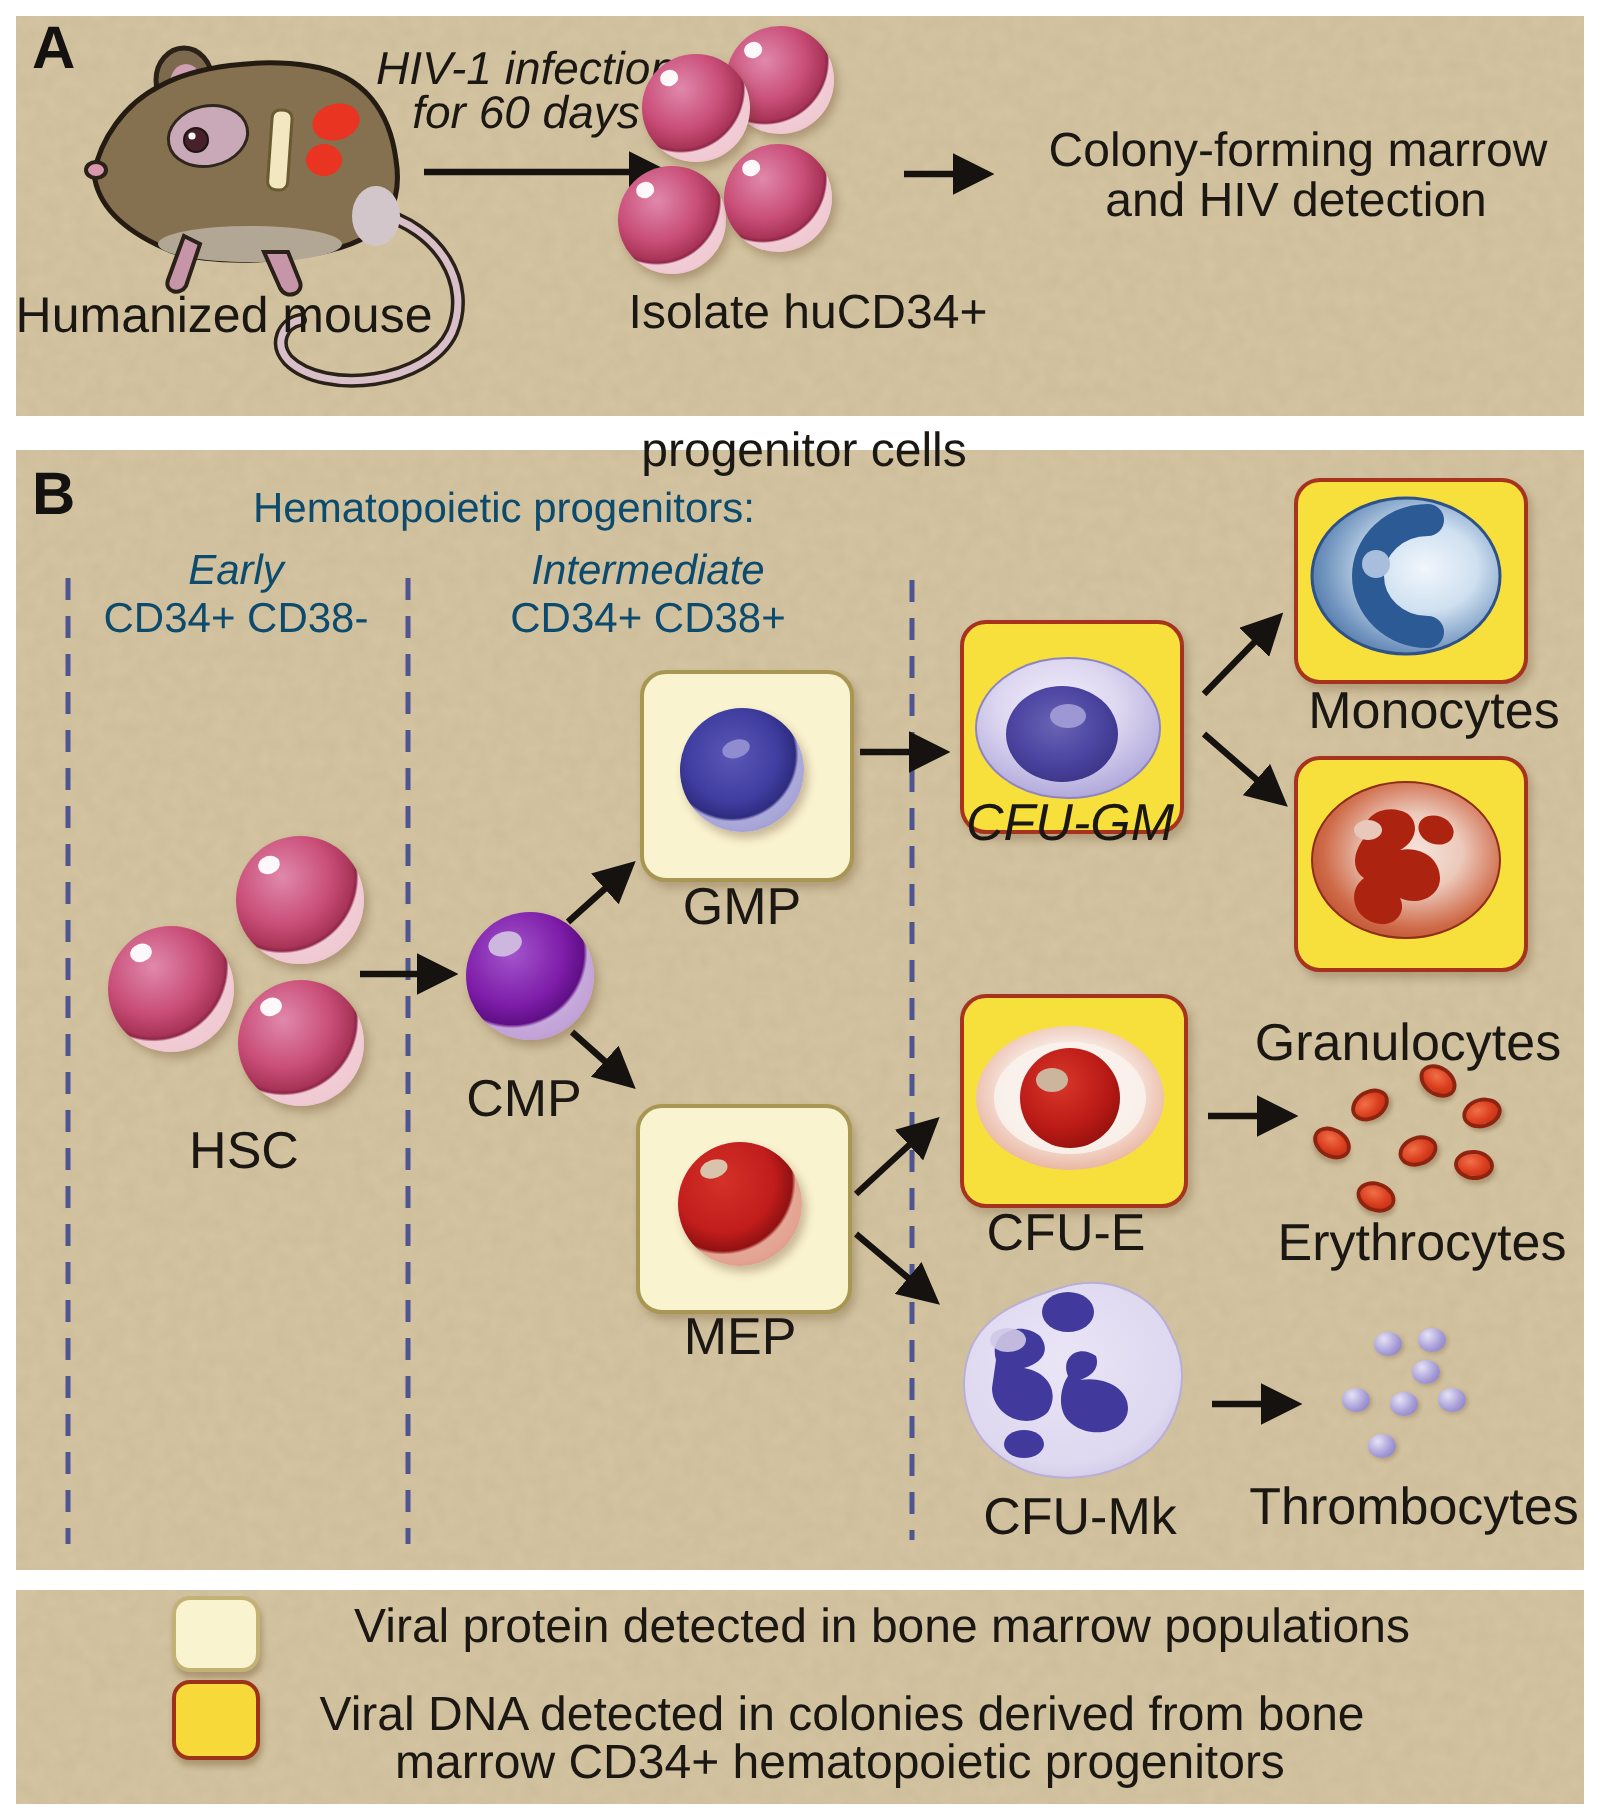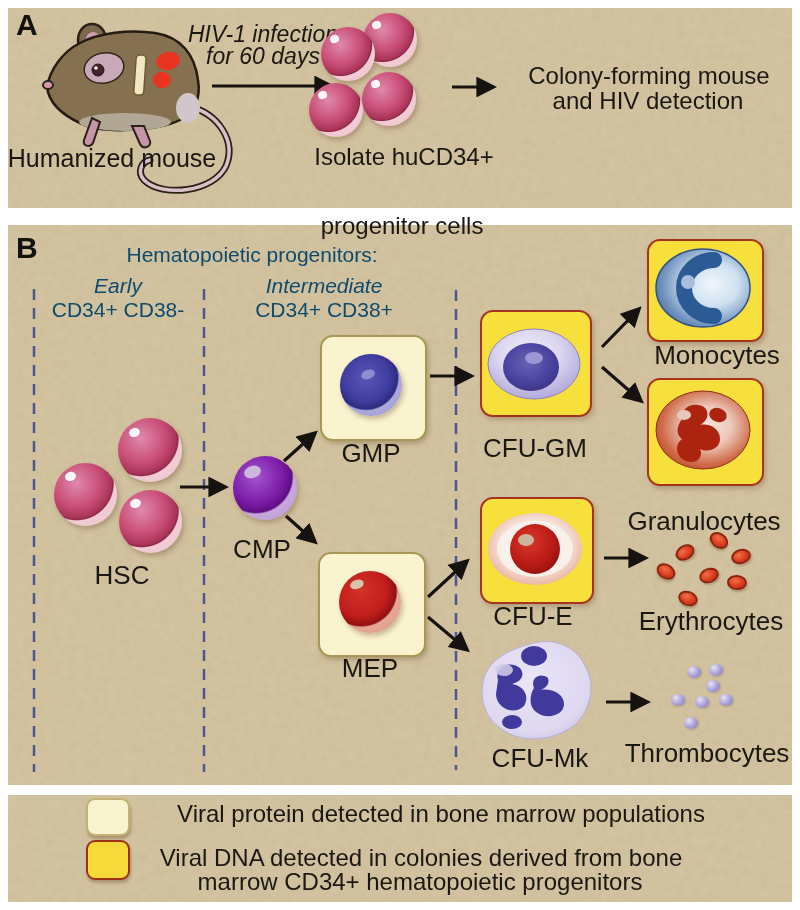--- a/index.html
+++ b/index.html
@@ -121,21 +121,21 @@
   <div class="t italic fs23" style="left:263px;top:43px;text-align:right;">for 60 days</div>
 
   <div class="cell cell-pink" style="left:363px;top:13px;width:54px;height:54px;"></div>
   <div class="cell cell-pink" style="left:321px;top:27px;width:54px;height:54px;"></div>
   <div class="cell cell-pink" style="left:309px;top:83px;width:54px;height:54px;"></div>
   <div class="cell cell-pink" style="left:362px;top:72px;width:54px;height:54px;"></div>
 
   <div class="t fs25" style="left:112px;top:144px;">Humanized mouse</div>
   <div class="t fs24" style="left:404px;top:143px;">Isolate huCD34+</div>
   <div class="t fs24" style="left:402px;top:168px;margin-top:44px;">progenitor cells</div>
-  <div class="t fs24" style="left:649px;top:62px;">Colony-forming mouse</div>
+  <div class="t fs24" style="left:649px;top:62px;">Colony-forming marrow</div>
   <div class="t fs24" style="left:648px;top:87px;">and HIV detection</div>
 
   <div class="letter" style="left:16px;top:231px;">B</div>
   <div class="t navy fs21" style="left:252px;top:243px;">Hematopoietic progenitors:</div>
   <div class="t navy italic fs21" style="left:118px;top:274px;">Early</div>
   <div class="t navy fs21" style="left:118px;top:298px;text-align:center;">CD34+ CD38-</div>
   <div class="t navy italic fs21" style="left:324px;top:274px;">Intermediate</div>
   <div class="t navy fs21" style="left:324px;top:298px;">CD34+ CD38+</div>
 
   <div class="box box-cream" style="left:320px;top:335px;width:103px;height:102px;"></div>
@@ -249,21 +249,21 @@
   <div class="plt" style="left:706px;top:680px;"></div>
   <div class="plt" style="left:671px;top:694px;"></div>
   <div class="plt" style="left:695px;top:696px;"></div>
   <div class="plt" style="left:719px;top:694px;"></div>
   <div class="plt" style="left:684px;top:717px;"></div>
 
   <div class="t fs26" style="left:122px;top:561px;">HSC</div>
   <div class="t fs26" style="left:262px;top:535px;">CMP</div>
   <div class="t fs26" style="left:371px;top:439px;">GMP</div>
   <div class="t fs26" style="left:370px;top:654px;">MEP</div>
-  <div class="t fs26" style="left:535px;top:434px;">CFU-GM</div>
+  <div class="t fs26" style="left:535px;top:397px;font-style:italic;">CFU-GM</div>
   <div class="t fs26" style="left:533px;top:602px;">CFU-E</div>
   <div class="t fs26" style="left:540px;top:744px;">CFU-Mk</div>
   <div class="t fs26" style="left:717px;top:341px;">Monocytes</div>
   <div class="t fs26" style="left:704px;top:507px;">Granulocytes</div>
   <div class="t fs26" style="left:711px;top:607px;">Erythrocytes</div>
   <div class="t fs26" style="left:707px;top:739px;">Thrombocytes</div>
 
   <div class="legend-swatch" style="left:86px;top:798px;width:40px;height:34px;background:#faf3d0;border:2.5px solid #c3b275;"></div>
   <div class="t fs24" style="left:441px;top:800px;">Viral protein detected in bone marrow populations</div>
   <div class="legend-swatch" style="left:86px;top:840px;width:40px;height:36px;background:#f8d93a;border:2.5px solid #9c3318;"></div>

